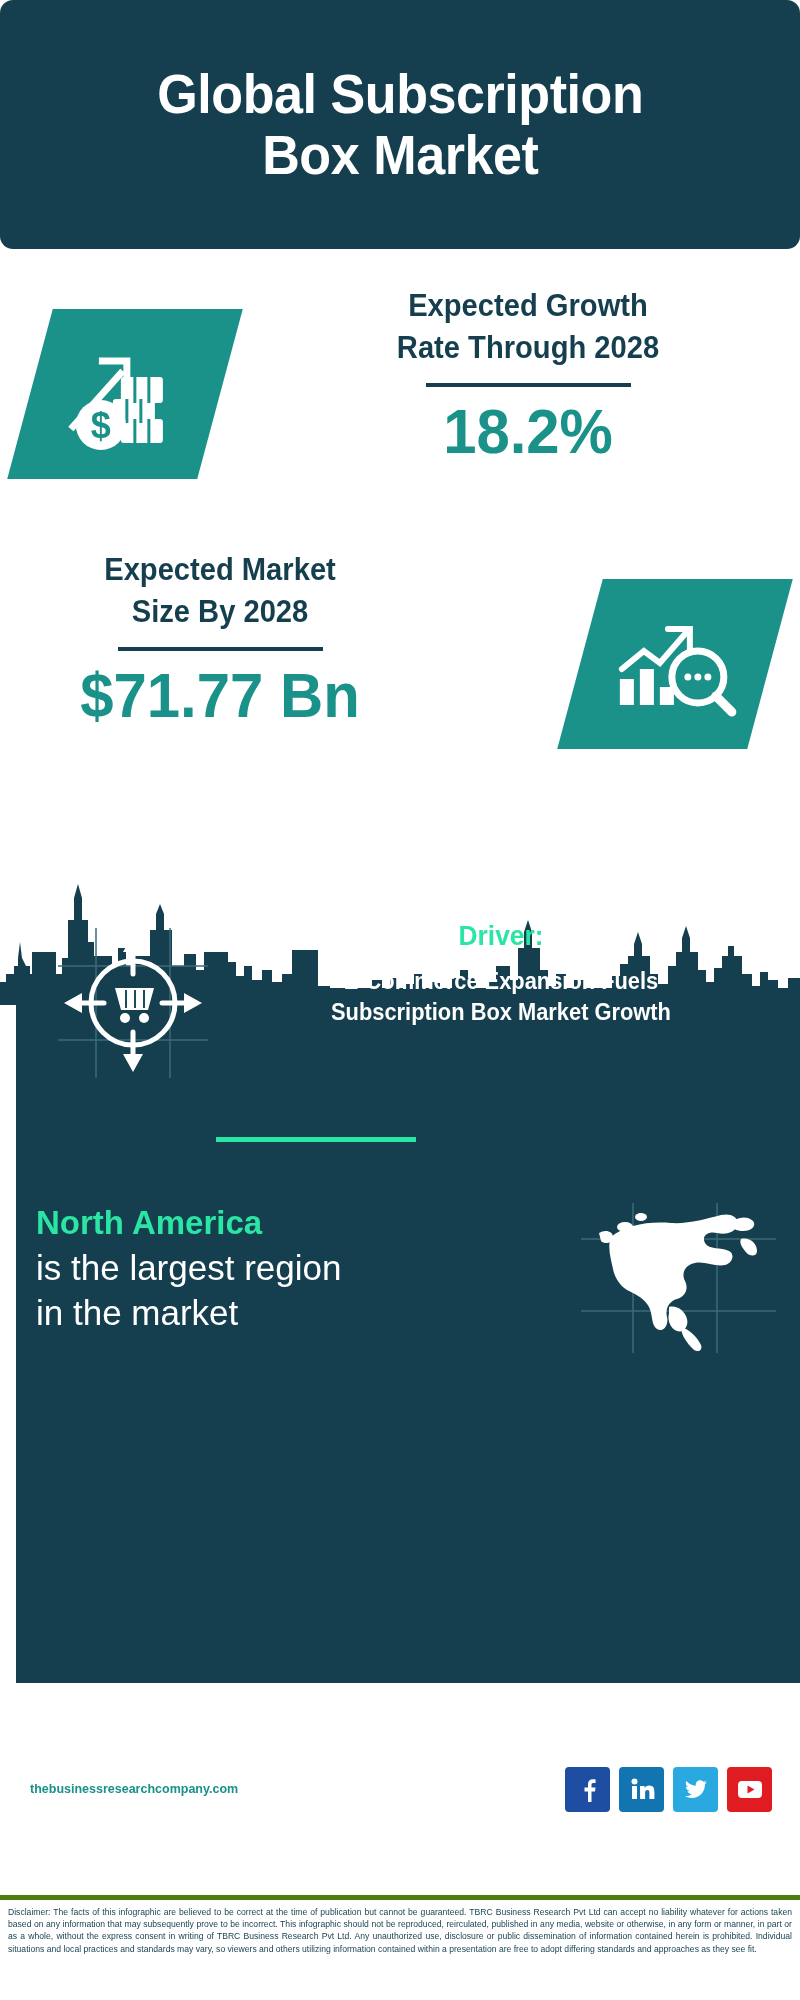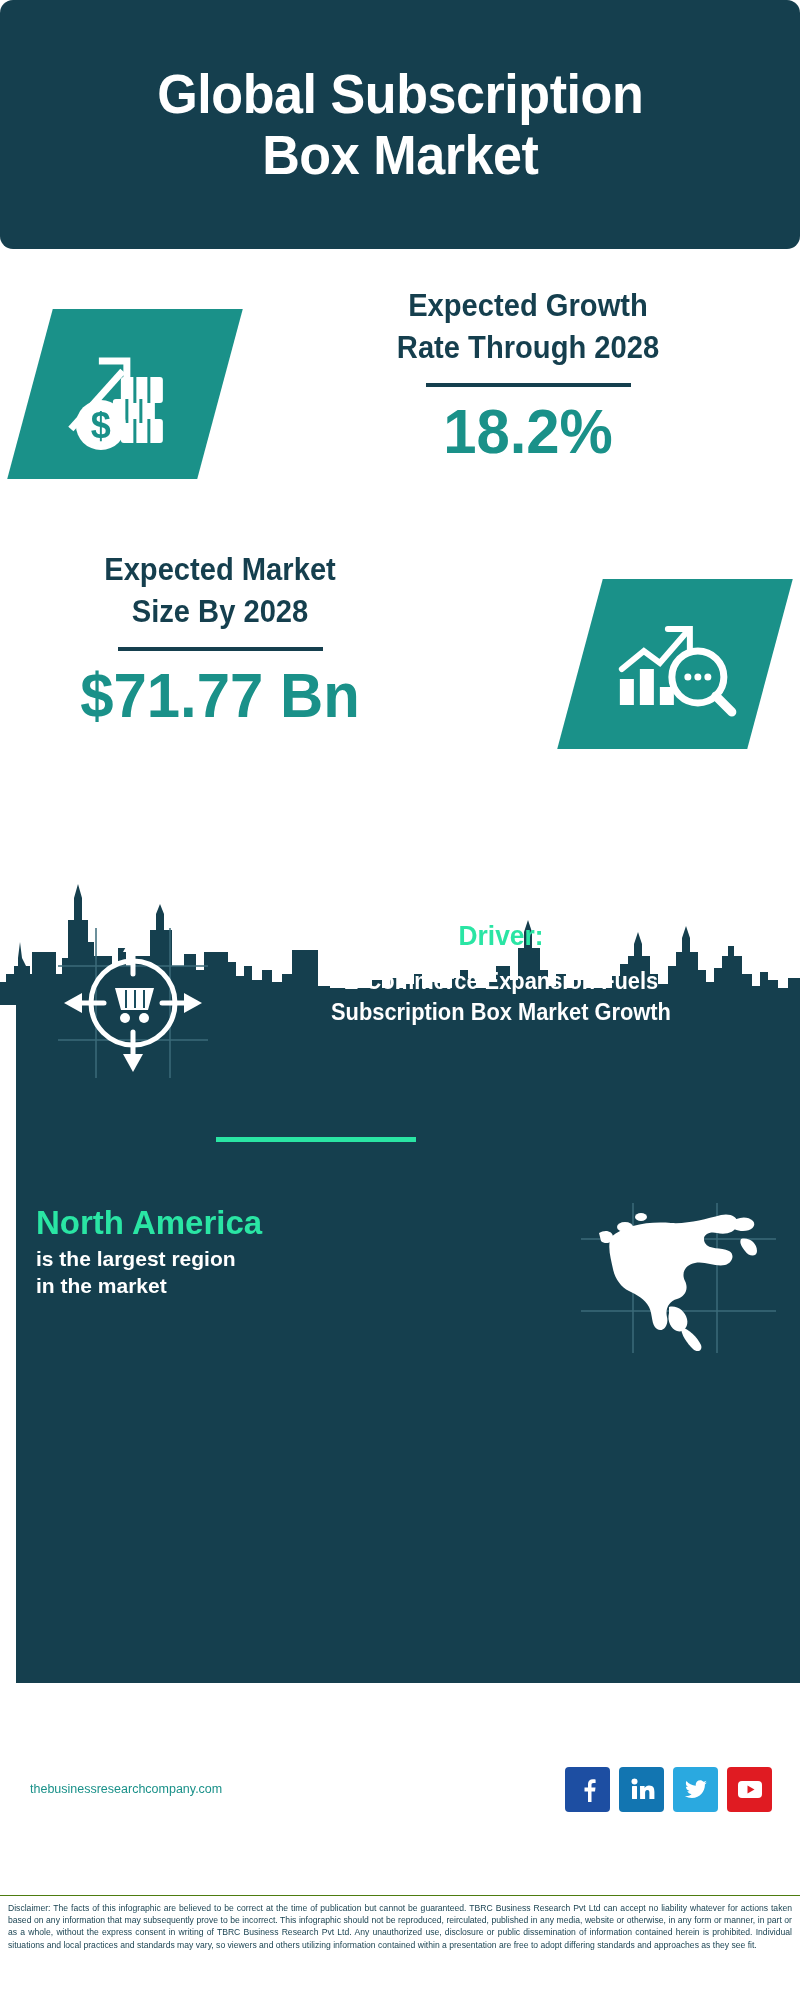--- a/index.html
+++ b/index.html
@@ -129,21 +129,21 @@
     position:absolute; left:20px; top:215px; width:430px;
     text-align:left;
   }
   .region-name {
     color:#2ae5a4;
     font-size:33px; font-weight:bold;
     line-height:1.2;
   }
   .region-sub {
     color:#ffffff;
-    font-size:21px; font-weight:bold;
+    font-size:35px; font-weight:normal;
     line-height:1.3;
     margin-top:2px;
   }
   .region-map {
     position:absolute; right:40px; top:215px;
     width:195px; height:150px;
   }
 
   
   .footer-bar {
@@ -154,41 +154,41 @@
   }
   .footer-left {
     margin-left:30px;
     flex:1;
   }
   .footer-line1 {
     color:#1a9189; font-size:12.5px; font-weight:bold;
     line-height:1.6;
   }
   .footer-line2 {
-    color:#1a9189; font-size:12.5px; font-weight:normal;
+    color:#1a9189; font-size:12.5px; font-weight:bold;
     line-height:1.6;
   }
   .socials {
     display:flex; gap:9px; margin-right:28px;
   }
   .social {
     width:45px; height:45px; border-radius:4px;
     display:flex; align-items:center; justify-content:center;
   }
   .s-fb { background:#1d4ea2; }
   .s-li { background:#1275b1; }
   .s-tw { background:#2aa9e0; }
   .s-yt { background:#e01b22; }
 
   
   .disclaimer {
     position:absolute; left:0; top:1895px;
     width:800px; height:105px;
     background:#ffffff;
-    border-top:1px solid #4d7c0f;
+    border-top:5px solid #4d7c0f;
     padding:6px 8px 0 8px;
   }
   .disclaimer p {
     color:#153f4e;
     font-size:8.6px;
     line-height:1.42;
     text-align:justify;
   }
 </style>
 </head>

